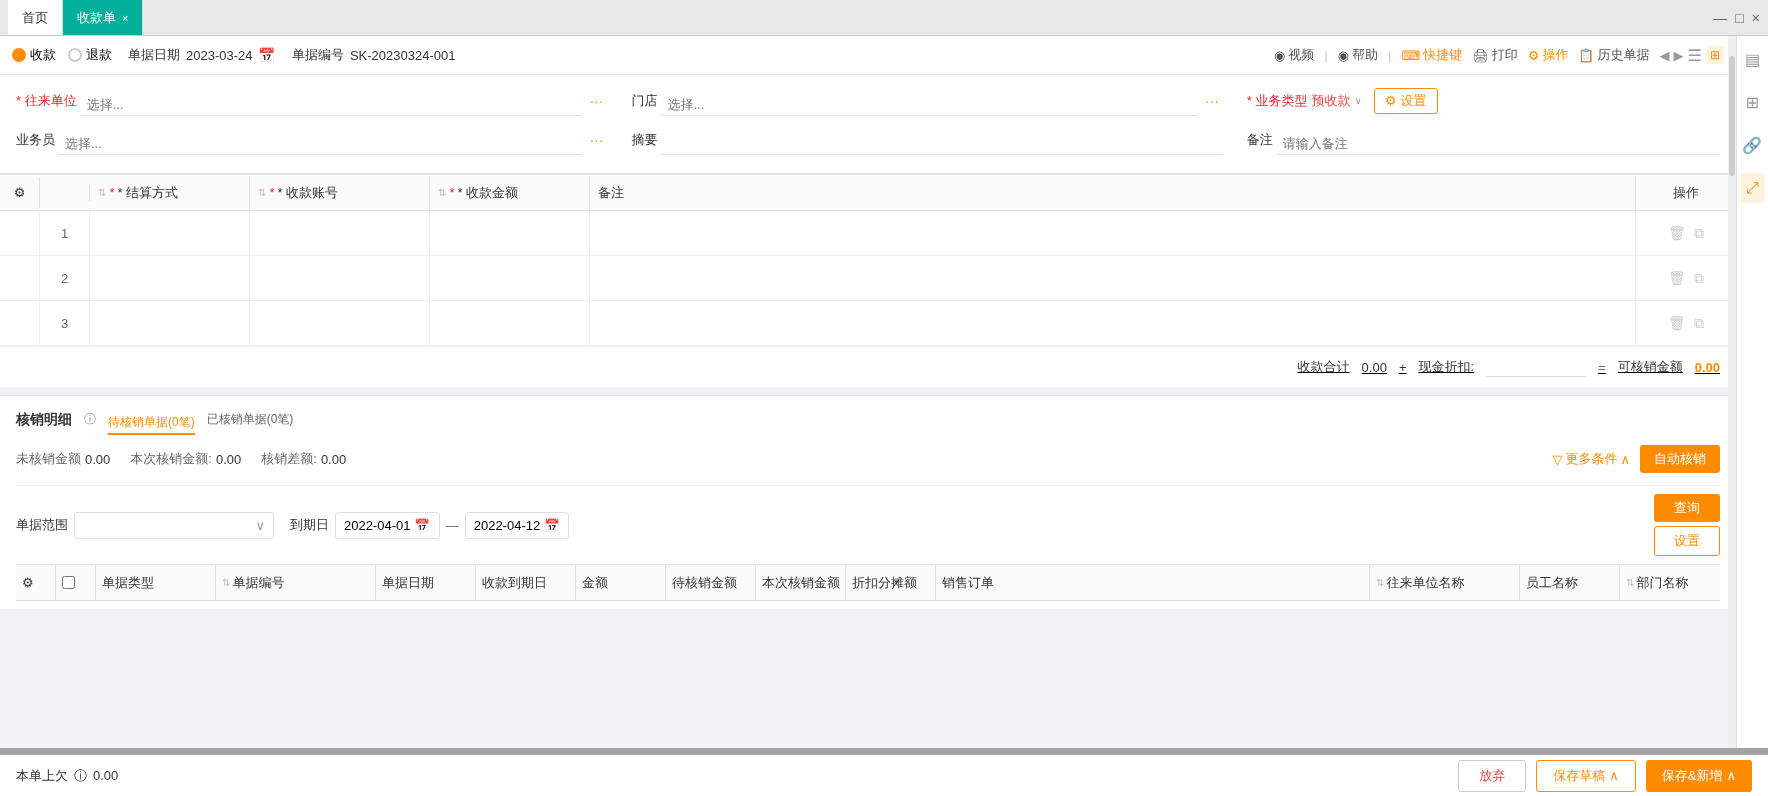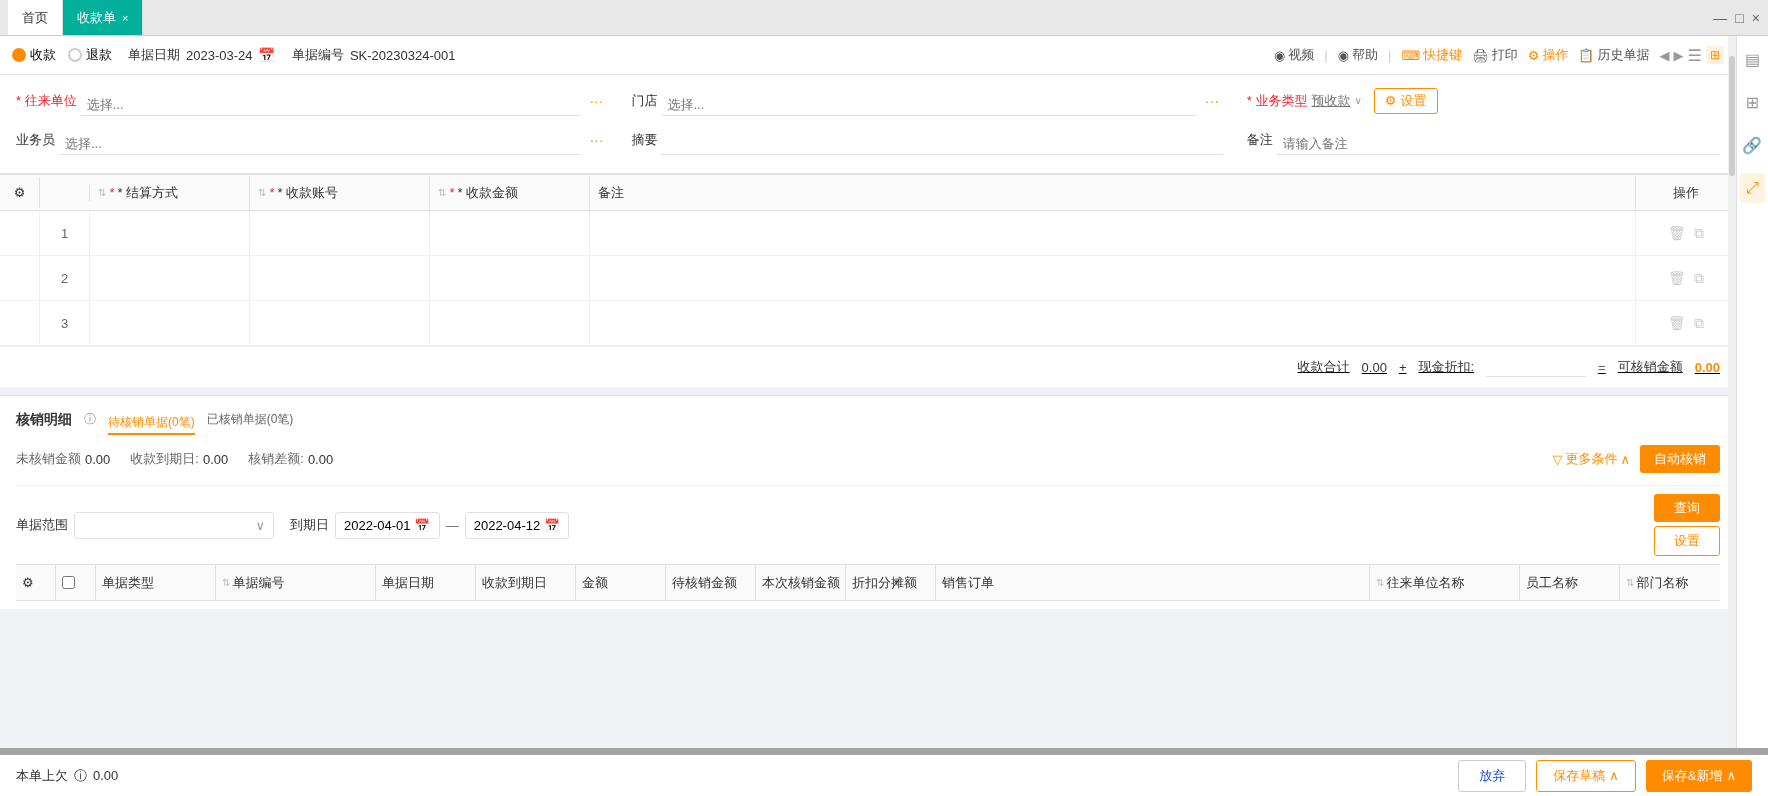--- a/index.html
+++ b/index.html
@@ -50,21 +50,21 @@
       flex: 1; border: none; border-bottom: 1px solid #e0e0e0; padding: 3px 6px;
       outline: none; font-size: 13px; color: #999; min-width: 0;
       background: transparent;
       margin-top: 9px;
     }
     .form-field-more { color: #ff8c00; cursor: pointer; font-size: 14px; padding: 0 4px; }
     .form-separator { width: 24px; }
     .business-type-select {
       display: flex; align-items: center; gap: 4px;
     }
-    .select-value { color: #737373; text-decoration: underline; }
+    .select-value { color: #ef4444; }
     .select-arrow { color: #999; font-size: 10px; cursor: pointer; }
     .setting-btn {
       background: #fff; border: 1px solid #ff8c00; color: #ff8c00;
       padding: 3px 10px; border-radius: 3px; cursor: pointer; font-size: 12px;
       display: flex; align-items: center; gap: 4px; margin-left: 8px;
     }
 
     
     .data-table { background: #fff; border-top: 1px solid #e0e0e0; }
     .table-header {
@@ -174,21 +174,21 @@
 
     
     .footer {
       position: fixed; bottom: 0; left: 0; right: 0; background: #fff;
       border-top: 7px solid #a3a3a3; padding: 2px 16px;
       display: flex; align-items: center; height: 48px;
     }
     .footer-info { display: flex; align-items: center; gap: 6px; font-size: 13px; color: #333; }
     .footer-actions { margin-left: auto; display: flex; gap: 10px; }
     .btn-abandon {
-      background: #fff; border: 1px solid #ccc; color: #1d4ed8; padding: 6px 20px;
+      background: #fff; border: 1px solid #ccc; color: #ef4444; padding: 6px 20px;
       border-radius: 3px; cursor: pointer; font-size: 13px;
     }
     .btn-draft {
       background: #fff; border: 1px solid #ff8c00; color: #ff8c00;
       padding: 6px 16px; border-radius: 3px; cursor: pointer; font-size: 13px;
       display: flex; align-items: center; gap: 4px;
     }
     .btn-save-new {
       background: #ff8c00; color: #fff; border: none; padding: 6px 16px;
       border-radius: 3px; cursor: pointer; font-size: 13px;
@@ -434,21 +434,21 @@
       <span class="verify-tab active">待核销单据(0笔)</span>
       <span style="color:#666;font-size:12px;">已核销单据(0笔)</span>
     </div>
 
     <div class="verify-stats">
       <div class="stat-item">
         <span class="stat-label">未核销金额</span>
         <span class="stat-value">0.00</span>
       </div>
       <div class="stat-item">
-        <span class="stat-label">收款到期日:</span>
+        <span class="stat-label">本次核销金额:</span>
         <span class="stat-value">0.00</span>
       </div>
       <div class="stat-item">
         <span class="stat-label">核销差额:</span>
         <span class="stat-value">0.00</span>
       </div>
       <div class="verify-filter">
         <span class="filter-link">
           <span>▽</span>
           <span>更多条件</span>

